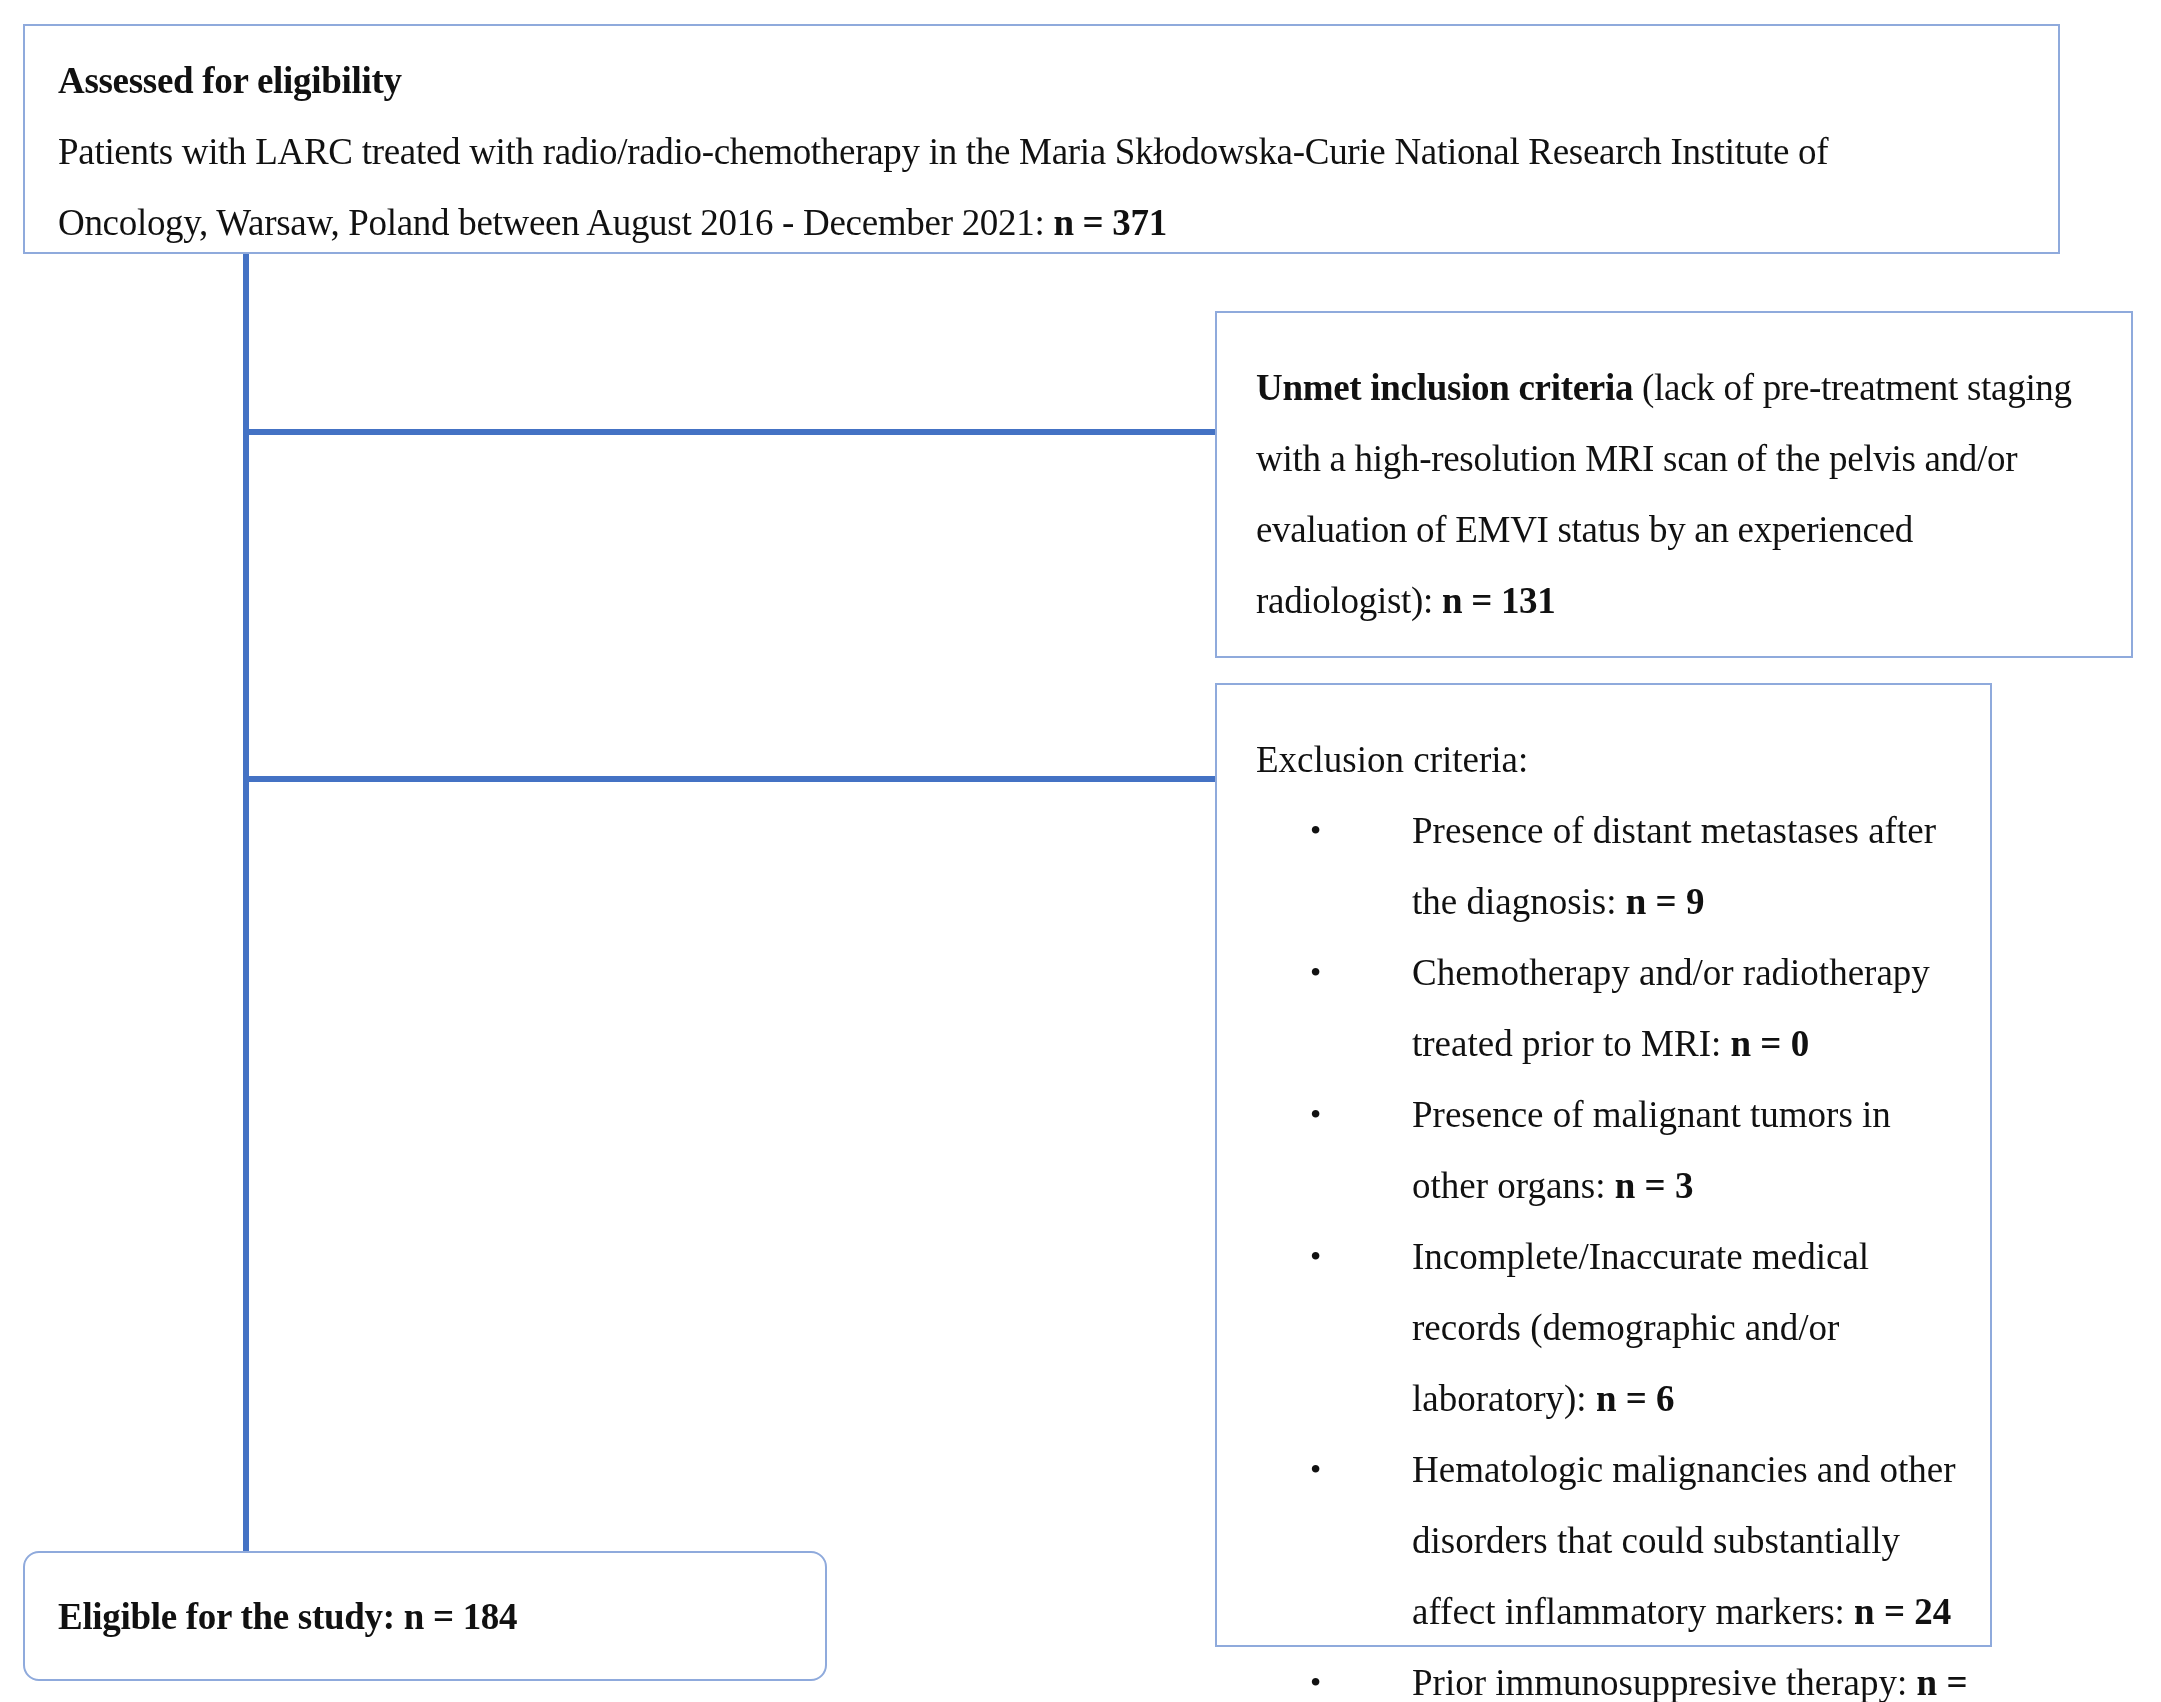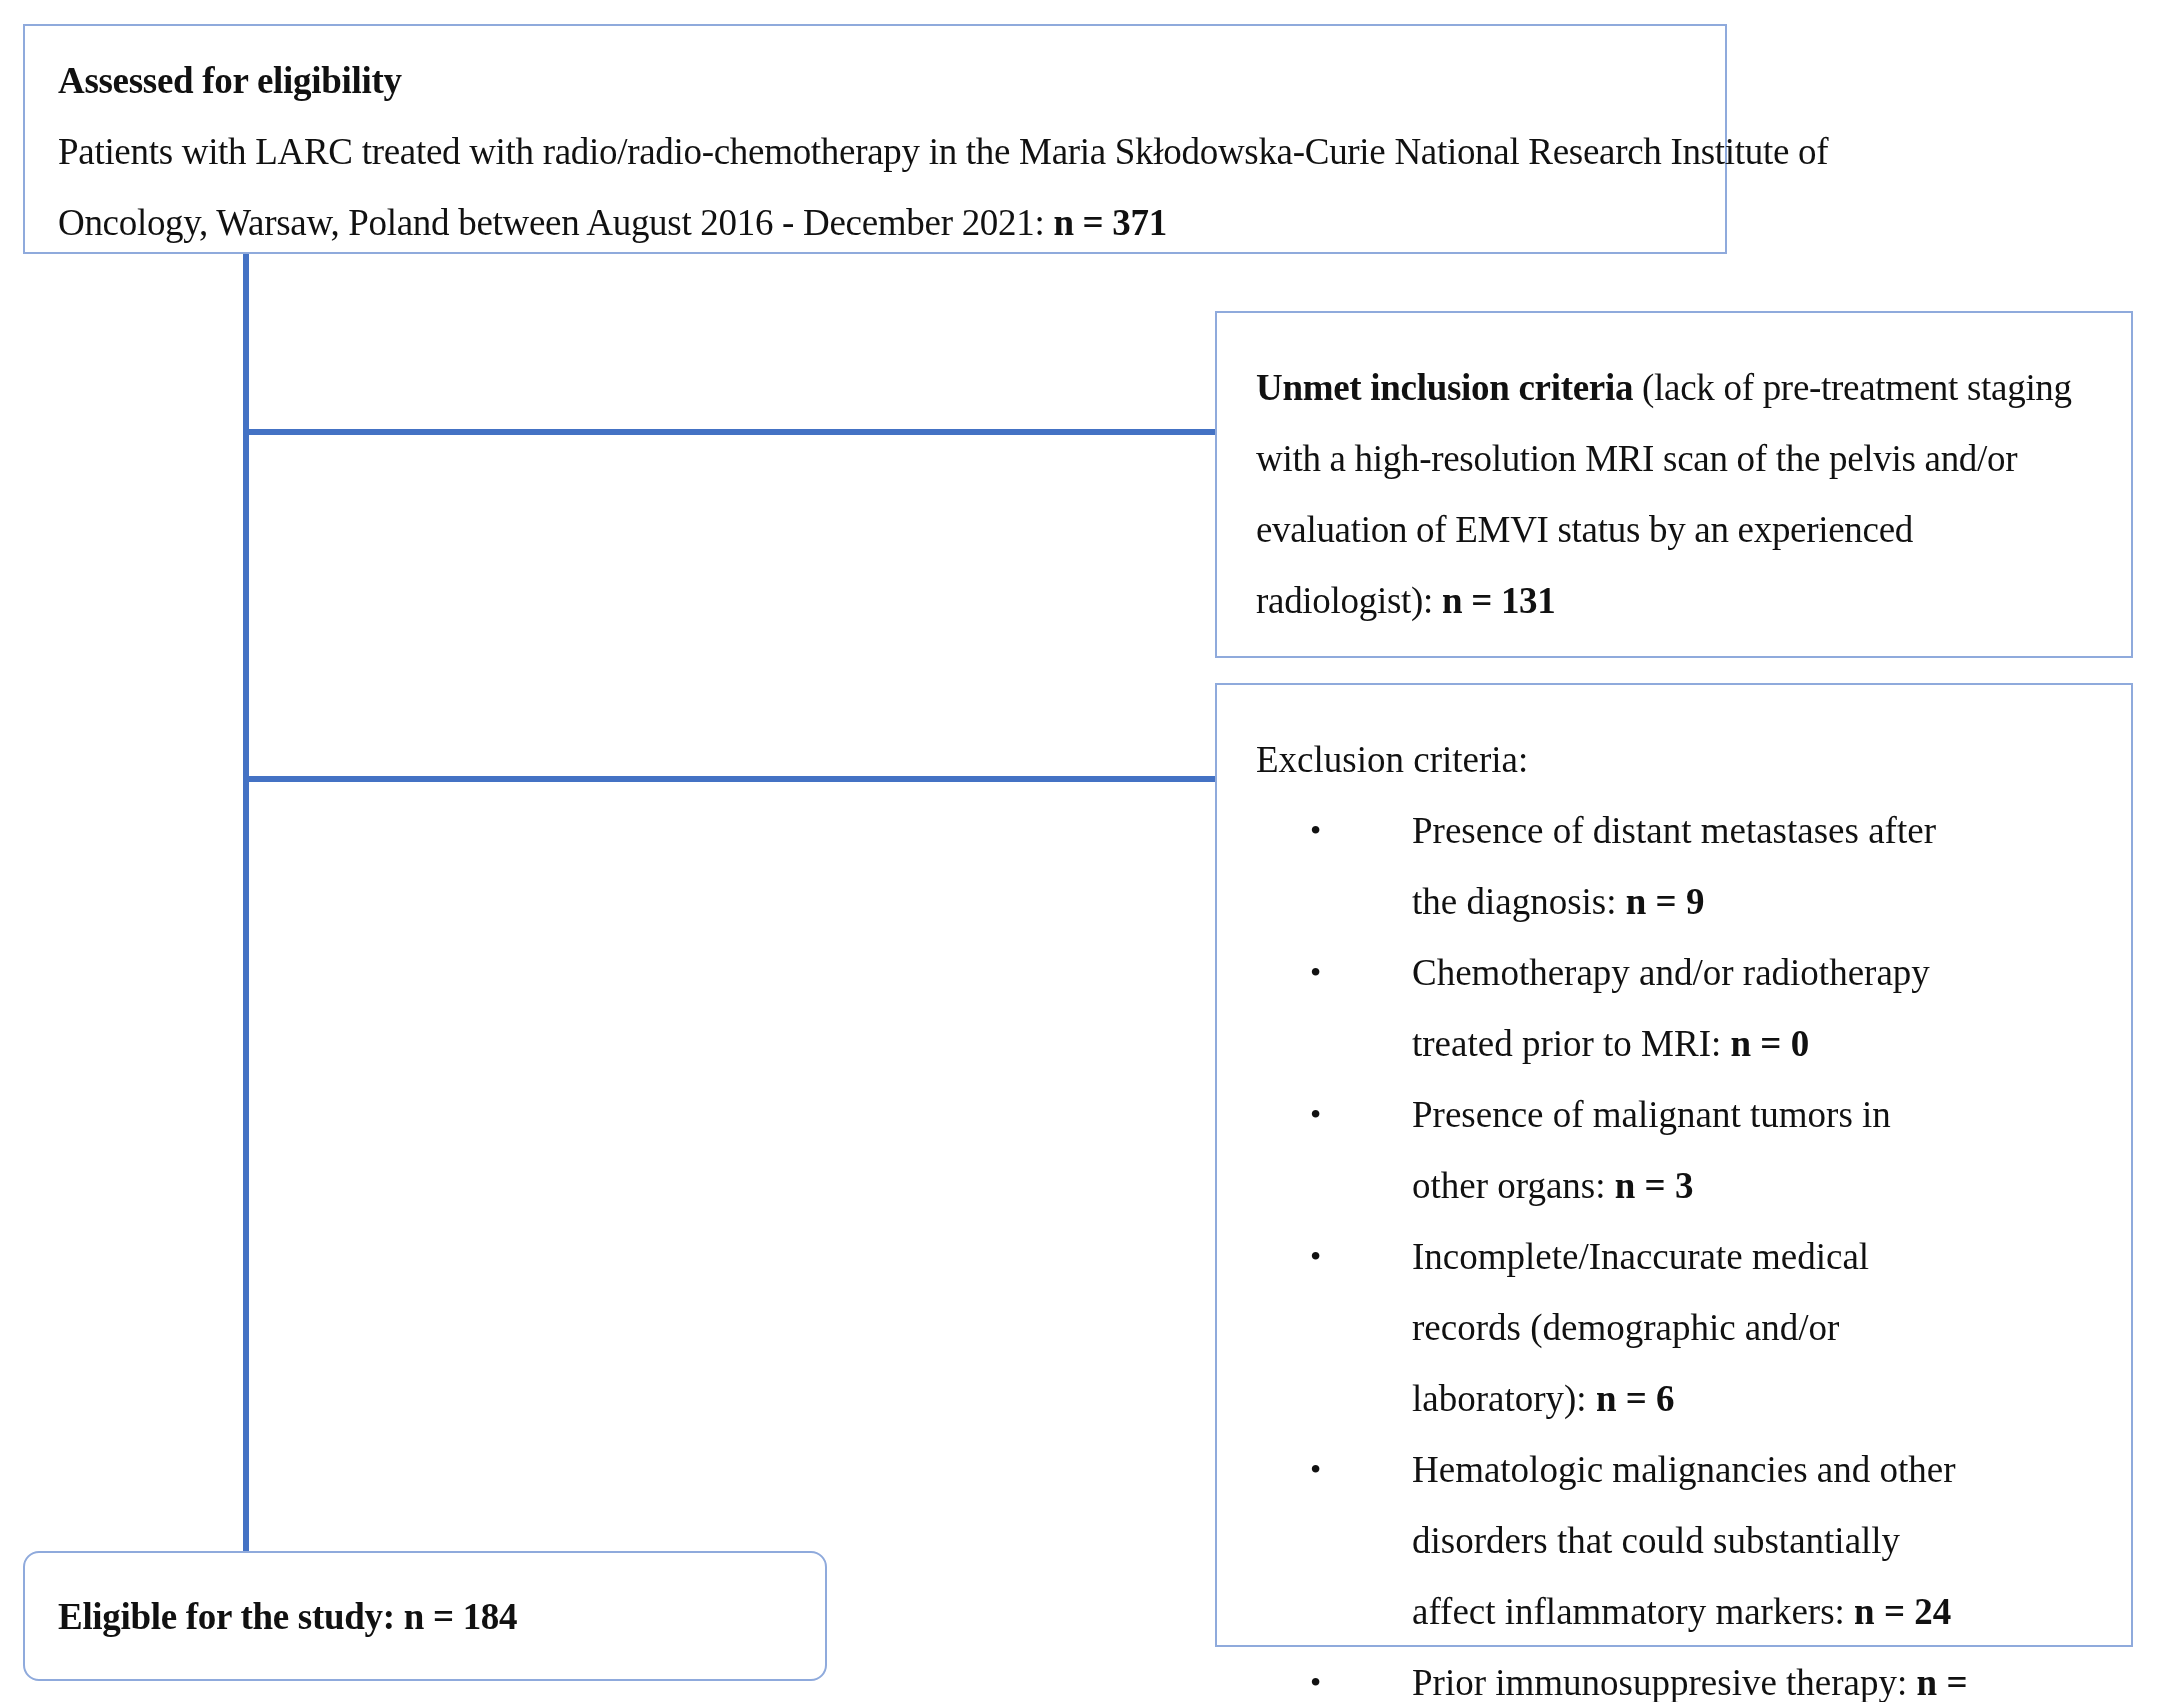--- a/index.html
+++ b/index.html
@@ -44,30 +44,30 @@
     font-size: 37px;
     line-height: 71px;
     letter-spacing: -0.3px;
     white-space: nowrap;
   }
   .para.wrap { white-space: normal; }
 
   b, .b { font-weight: bold; }
 
   
-  #box-assessed { left: 23px; top: 24px; width: 1704px; height: 230px; }
+  #box-assessed { left: 23px; top: 24px; width: 2037px; height: 230px; }
   #box-assessed .box-inner { top: 18.6px; left: 33px; right: 26.6px; }
 
   
   #box-unmet { left: 1215px; top: 311px; width: 918px; height: 347px; font-family: Liberation Serif, serif; }
   #box-unmet .box-inner { top: 39px; left: 39px; right: 26.6px; }
   #box-unmet .para { white-space: normal; width: 830px; }
 
   
-  #box-exclusion { left: 1215px; top: 683px; width: 918px; height: 964px; }
+  #box-exclusion { left: 1215px; top: 683px; width: 777px; height: 964px; }
   #box-exclusion .box-inner { top: 39px; left: 39px; right: 13.3px; }
   #box-exclusion .heading { font-size: 37px; line-height: 71px; }
 
   ul.excl-list {
     list-style: none;
     margin: 0;
     padding: 0;
   }
   ul.excl-list > li {
     position: relative;

